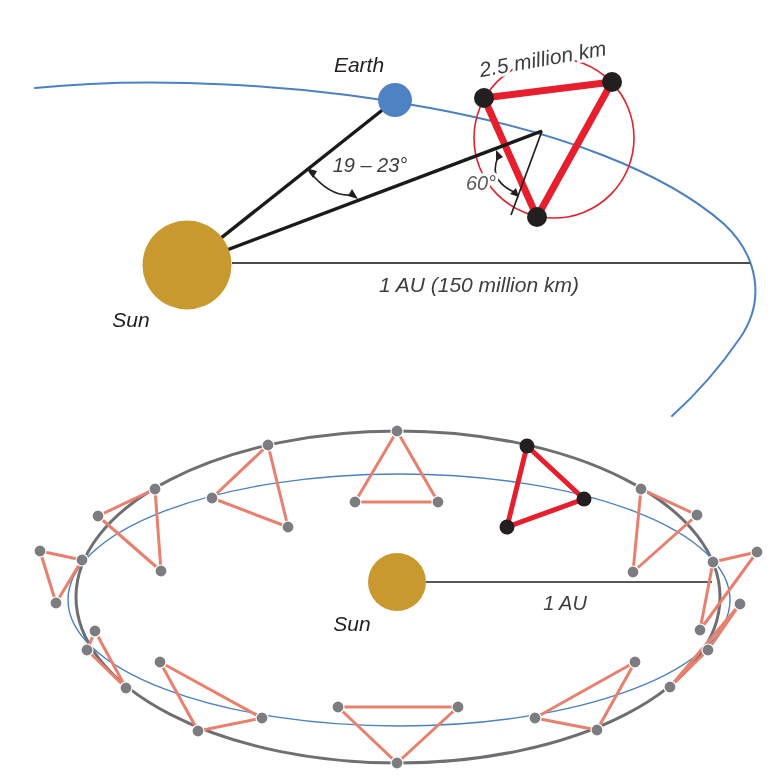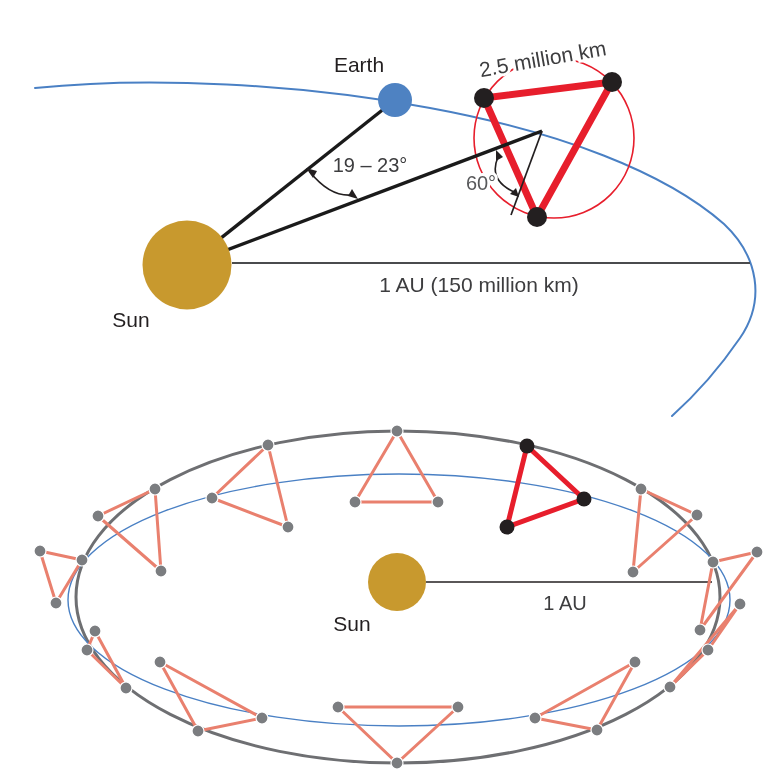--- a/index.html
+++ b/index.html
@@ -1,20 +1,21 @@
 <!DOCTYPE html>
 <html><head>
 <meta charset="utf-8">
 <style>
   html, body { margin: 0; padding: 0; background: #ffffff; }
   .figure-wrap {
     position: relative;
     width: 768px; height: 778px;
     background: #ffffff;
     overflow: hidden;
+    font-style: italic;
   }
   svg text {
     font-family: "Liberation Sans", "DejaVu Sans", sans-serif;
   }
 </style>
 </head>
 <body>
 
 <div class="figure-wrap">
   

